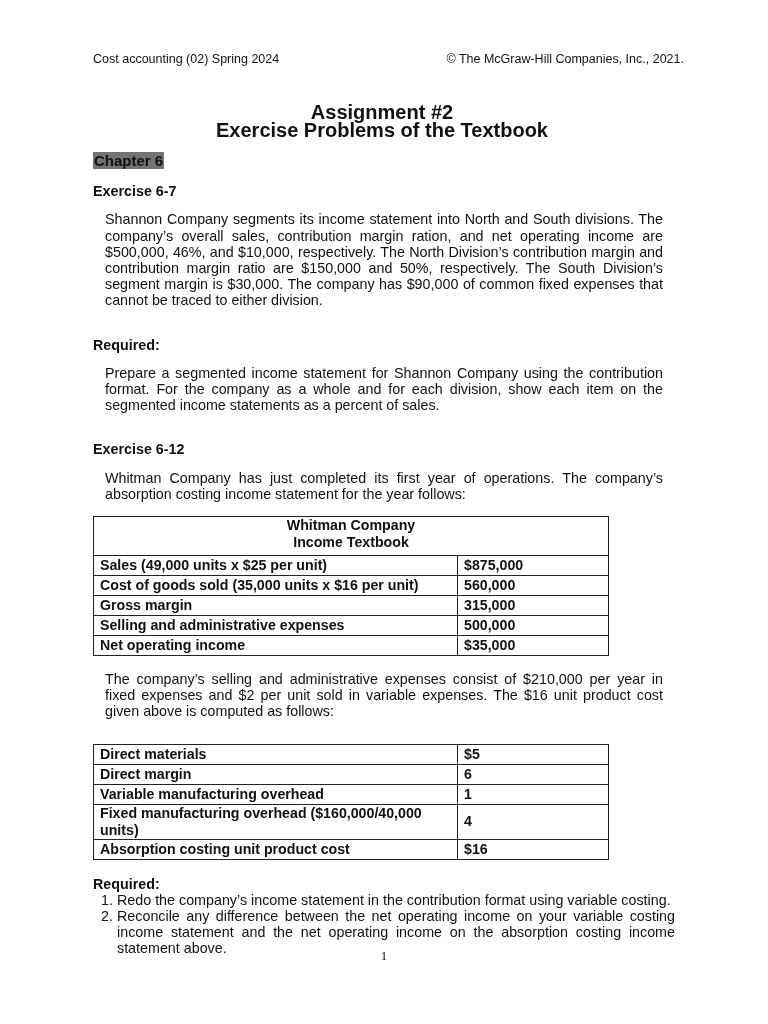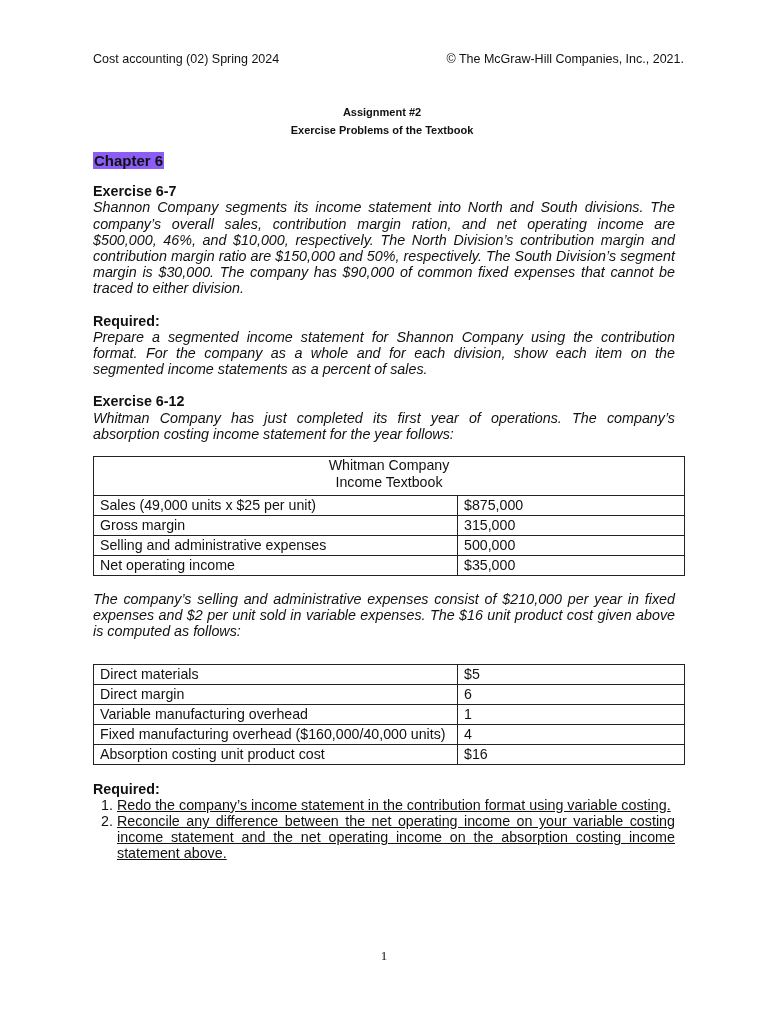--- a/index.html
+++ b/index.html
@@ -1,33 +1,33 @@
 <!DOCTYPE html>
 <html><head>
   <meta charset="utf-8">
   <style>
     html, body { margin: 0; padding: 0; background: #ffffff; }
     body {
       width: 768px; height: 1024px; position: relative; overflow: hidden;
       font-family: "Liberation Sans", sans-serif; color: #111111;
     }
     .header { position: absolute; top: 52px; left: 93px; right: 84px; font-size: 12.5px; display: flex; justify-content: space-between; }
-    .title-block { position: absolute; top: 103px; left: 0; right: 4px; text-align: center; font-weight: bold; font-size: 11px; line-height: 18px; }
+    .title-block { position: absolute; top: 103px; left: 0; right: 4px; text-align: center; font-weight: bold; font-size: 20px; line-height: 18px; }
     .content { position: absolute; top: 152px; left: 93px; width: 582px; font-size: 14.3px; line-height: 16.2px; }
-    .chapter { display: inline-block; background: #8b5cf6; font-weight: bold; font-size: 15px; line-height: 17px; padding: 0 1px; }
+    .chapter { display: inline-block; background: #737373; font-weight: bold; font-size: 15px; line-height: 17px; padding: 0 1px; }
     .h { font-weight: bold; }
-    .just { text-align: justify; text-align-last: left; margin: 0; font-style: italic; }
+    .just { text-align: justify; text-align-last: left; margin: 12px; }
     .gap { height: 16px; }
-    table.doc { border-collapse: collapse; width: 592px; font-size: 14.2px; }
+    table.doc { border-collapse: collapse; width: 516px; font-size: 14.2px; font-weight: bold; }
     table.doc td { border: 1px solid #222; padding: 0 6px; height: 19px; line-height: 17px; }
     table.doc td.num { text-align: left; }
     table.doc td.lbl { width: 351px; }
     table.doc td.hdr { text-align: center; height: 38px; vertical-align: top; }
     ol.req { margin: 0; padding-left: 24px; }
-    ol.req li { text-align: justify; padding-left: 0; text-decoration: underline; }
+    ol.req li { text-align: justify; padding-left: 0; }
     .page-num { position: absolute; top: 948px; left: 0; right: 0; text-align: center; font-family: "Liberation Serif", serif; font-size: 13px; }
   </style>
 </head>
 <body>
 
 <div class="header">
   <span>Cost accounting (02) Spring 2024</span>
   <span>© The McGraw-Hill Companies, Inc., 2021.</span>
 </div>
 
@@ -59,20 +59,24 @@
       <tbody>
           <tr>
         <td class="hdr" colspan="2">
           <div>Whitman Company</div>
           <div>Income Textbook</div>
         </td>
       </tr>
       <tr>
         <td class="lbl">Sales (49,000 units x $25 per unit)</td>
         <td class="num">$875,000</td>
+      </tr>
+      <tr>
+        <td class="lbl">Cost of goods sold (35,000 units x $16 per unit)</td>
+        <td class="num">560,000</td>
       </tr>
       <tr>
         <td class="lbl">Gross margin</td>
         <td class="num">315,000</td>
       </tr>
       <tr>
         <td class="lbl">Selling and administrative expenses</td>
         <td class="num">500,000</td>
       </tr>
       <tr>

